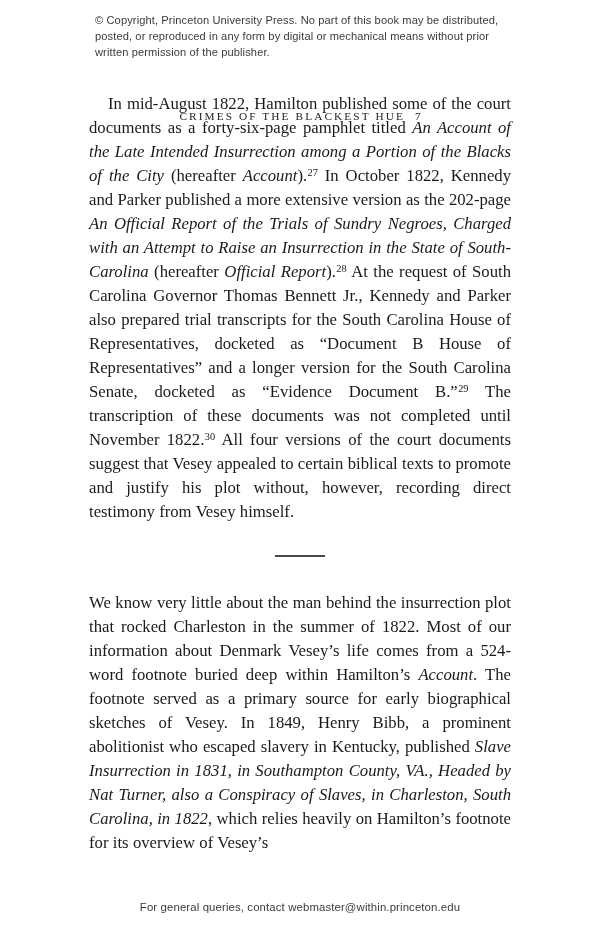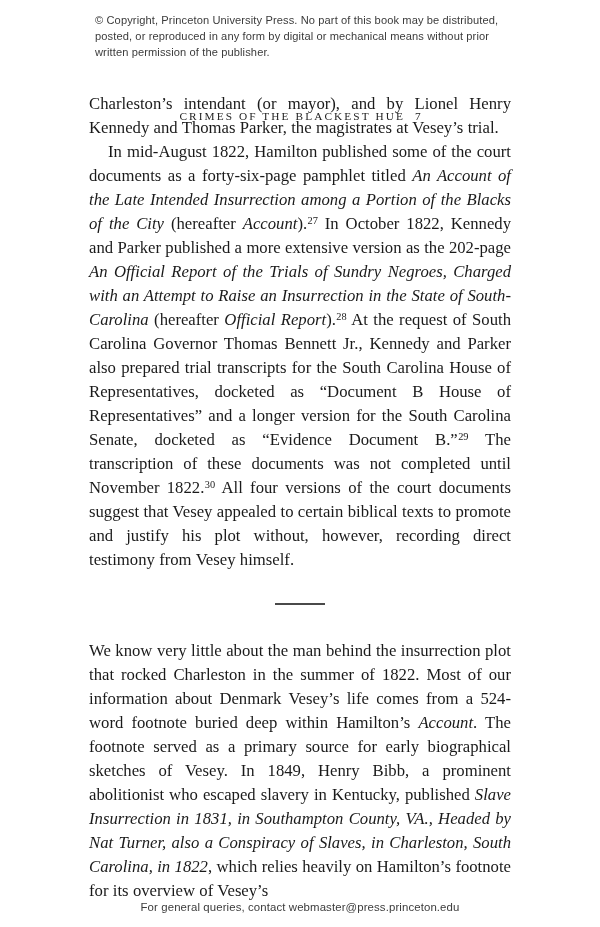--- a/index.html
+++ b/index.html
@@ -114,25 +114,24 @@
 </head>
 <body>
 
 <div class="notice-top">© Copyright, Princeton University Press. No part of this book may be distributed, posted, or reproduced in any form by digital or mechanical means without prior written permission of the publisher.</div>
 
 <div class="running-head">
   <span class="rh-title">CRIMES OF THE BLACKEST HUE</span><span class="rh-folio">7</span>
 </div>
 
 <div class="page-body">
-  <p class="para"><span>Charleston’s intendant (or mayor), and by Lionel Henry Kennedy and Thomas Parker, the magistrates at Vesey’s trial.</span></p>
   <p class="para indent"><span>In mid-August 1822, Hamilton published some of the court documents as a forty-six-page pamphlet titled </span><i>An Account of the Late Intended Insurrection among a Portion of the Blacks of the City</i><span> (hereafter </span><i>Account</i><span>).</span><sup>27</sup><span> In October 1822, Kennedy and Parker published a more extensive version as the 202-page </span><i>An Official Report of the Trials of Sundry Negroes, Charged with an Attempt to Raise an Insurrection in the State of South-Carolina</i><span> (hereafter </span><i>Official Report</i><span>).</span><sup>28</sup><span> At the request of South Carolina Governor Thomas Bennett Jr., Kennedy and Parker also prepared trial transcripts for the South Carolina House of Representatives, docketed as “Document B House of Representatives” and a longer version for the South Carolina Senate, docketed as “Evidence Document B.”</span><sup>29</sup><span> The transcription of these documents was not completed until November 1822.</span><sup>30</sup><span> All four versions of the court documents suggest that Vesey appealed to certain biblical texts to promote and justify his plot without, however, recording direct testimony from Vesey himself.</span></p>
 
   <div class="gap-before-divider"></div>
   <div class="section-divider">
     <span class="rule"></span>
   </div>
   <div class="gap-after-divider"></div>
 
   <p class="para"><span>We know very little about the man behind the insurrection plot that rocked Charleston in the summer of 1822. Most of our information about Denmark Vesey’s life comes from a 524-word footnote buried deep within Hamilton’s </span><i>Account</i><span>. The footnote served as a primary source for early biographical sketches of Vesey. In 1849, Henry Bibb, a prominent abolitionist who escaped slavery in Kentucky, published </span><i>Slave Insurrection in 1831, in Southampton County, VA., Headed by Nat Turner, also a Conspiracy of Slaves, in Charleston, South Carolina, in 1822</i><span>, which relies heavily on Hamilton’s footnote for its overview of Vesey’s</span></p>
 </div>
 
-<div class="notice-bottom">For general queries, contact webmaster@press.princeton.edu</div>
+<div class="notice-bottom">For general queries, contact webmaster@within.princeton.edu</div>
 
 </body></html>

